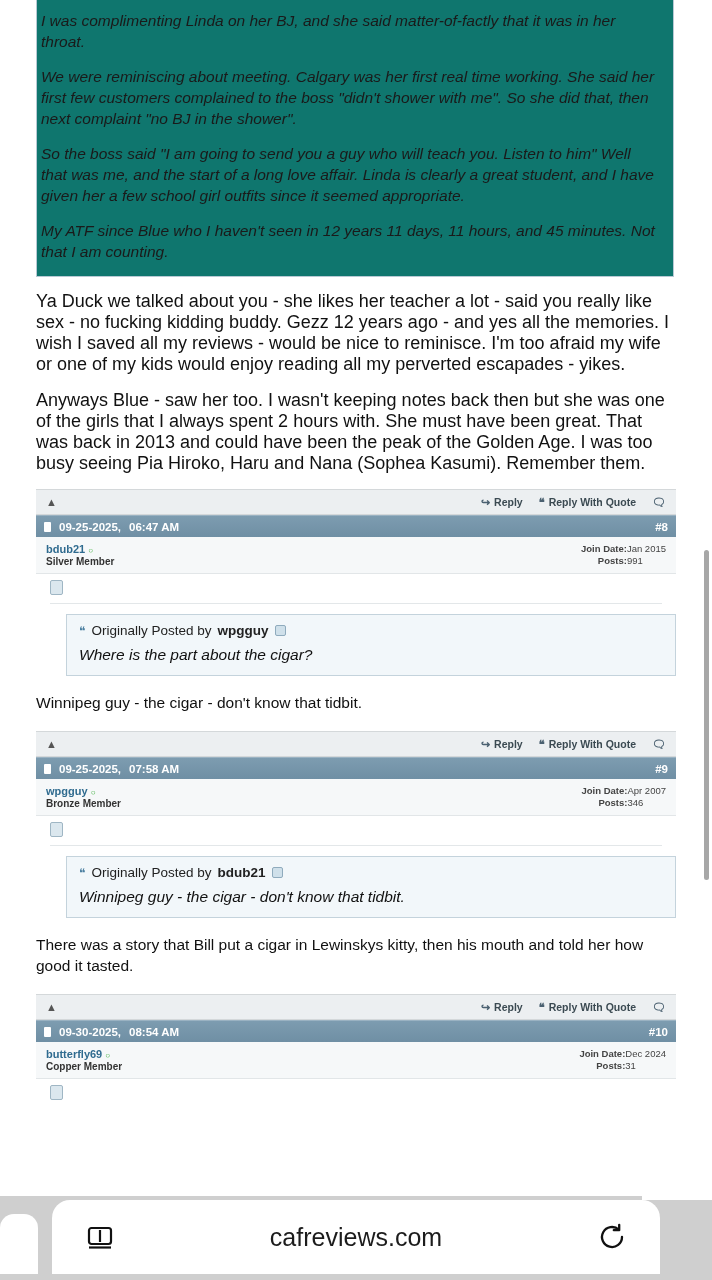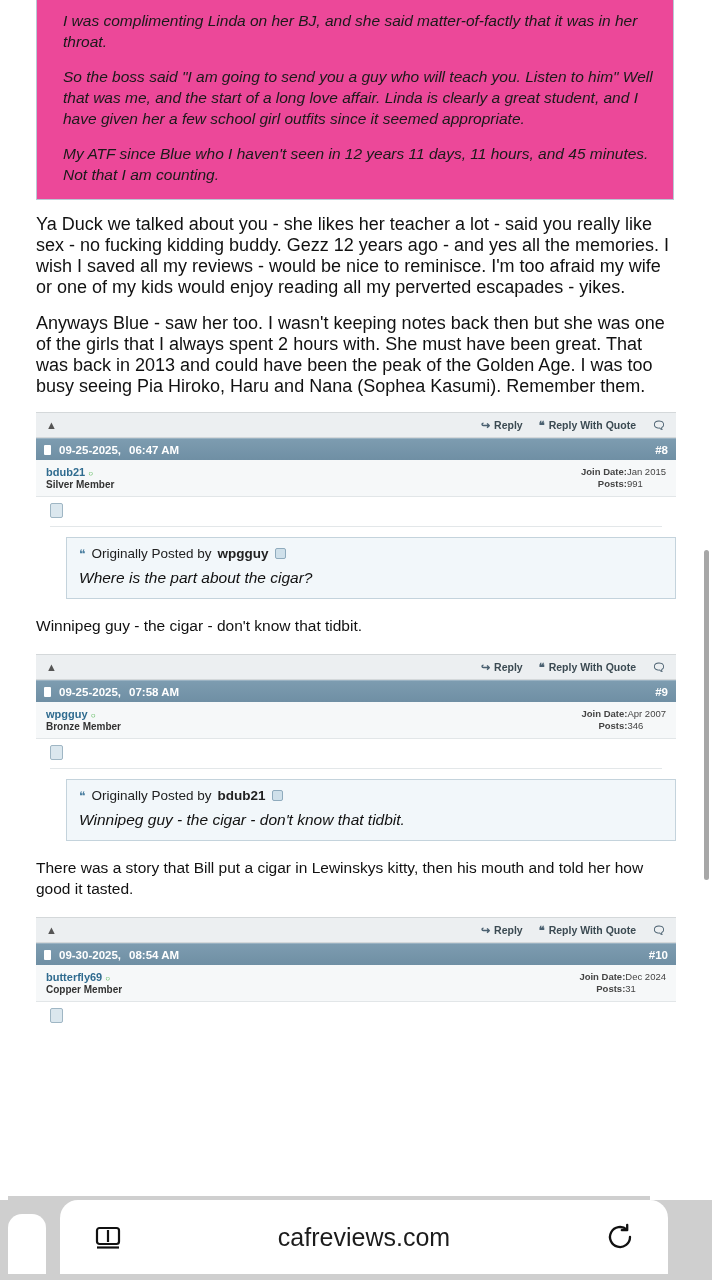--- a/index.html
+++ b/index.html
@@ -23,22 +23,22 @@
     overflow: hidden;
   }
   .inner {
     position: relative;
     width: 712px;
   }
   
   .quotebox {
     margin: 0 38px 0 36px;
     border: 1px solid #b8c9d4;
-    background: #ec4899;
-    padding: 10px 16px 12px 26px;
+    background: #0f766e;
+    padding: 10px 16px 12px 4px;
     border-top: none;
   }
   .quotebox p {
     font-style: italic;
     font-size: 15.5px;
     line-height: 21px;
     color: #1a1a1a;
     margin-bottom: 14px;
   }
   .quotebox p:last-child { margin-bottom: 2px; }
@@ -194,21 +194,20 @@
     border-radius: 3px;
     opacity: .75;
   }
 
   
   .browserbar {
     position: absolute;
     left: 0; bottom: 0;
     width: 642px; height: 84px;
     background: #cfcfcf;
-    margin-left: 8px;
   }
   .barinner {
     position: absolute;
     left: 52px; top: 4px;
     width: 608px; height: 74px;
     background: #fff;
     border-radius: 18px 18px 0 0;
     display: flex;
     align-items: center;
     padding: 0 28px;
@@ -234,20 +233,21 @@
 </head>
 <body>
 
 <div class="page">
 
   <div class="content">
     <div class="inner">
 
       <div class="quotebox">
         <p>I was complimenting Linda on her BJ, and she said matter-of-factly that it was in her throat.</p>
+        <p>We were reminiscing about meeting. Calgary was her first real time working. She said her first few customers complained to the boss "didn't shower with me". So she did that, then next complaint "no BJ in the shower".</p>
         <p>So the boss said "I am going to send you a guy who will teach you. Listen to him" Well that was me, and the start of a long love affair. Linda is clearly a great student, and I have given her a few school girl outfits since it seemed appropriate.</p>
         <p>My ATF since Blue who I haven't seen in 12 years 11 days, 11 hours, and 45 minutes. Not that I am counting.</p>
       </div>
 
       <div class="bodytext">
         <p>Ya Duck we talked about you - she likes her teacher a lot - said you really like sex - no fucking kidding buddy. Gezz 12 years ago - and yes all the memories. I wish I saved all my reviews - would be nice to reminisce. I'm too afraid my wife or one of my kids would enjoy reading all my perverted escapades - yikes.</p>
         <p>Anyways Blue - saw her too. I wasn't keeping notes back then but she was one of the girls that I always spent 2 hours with. She must have been great. That was back in 2013 and could have been the peak of the Golden Age. I was too busy seeing Pia Hiroko, Haru and Nana (Sophea Kasumi). Remember them.</p>
       </div>
 
       <div class="postfooter">

